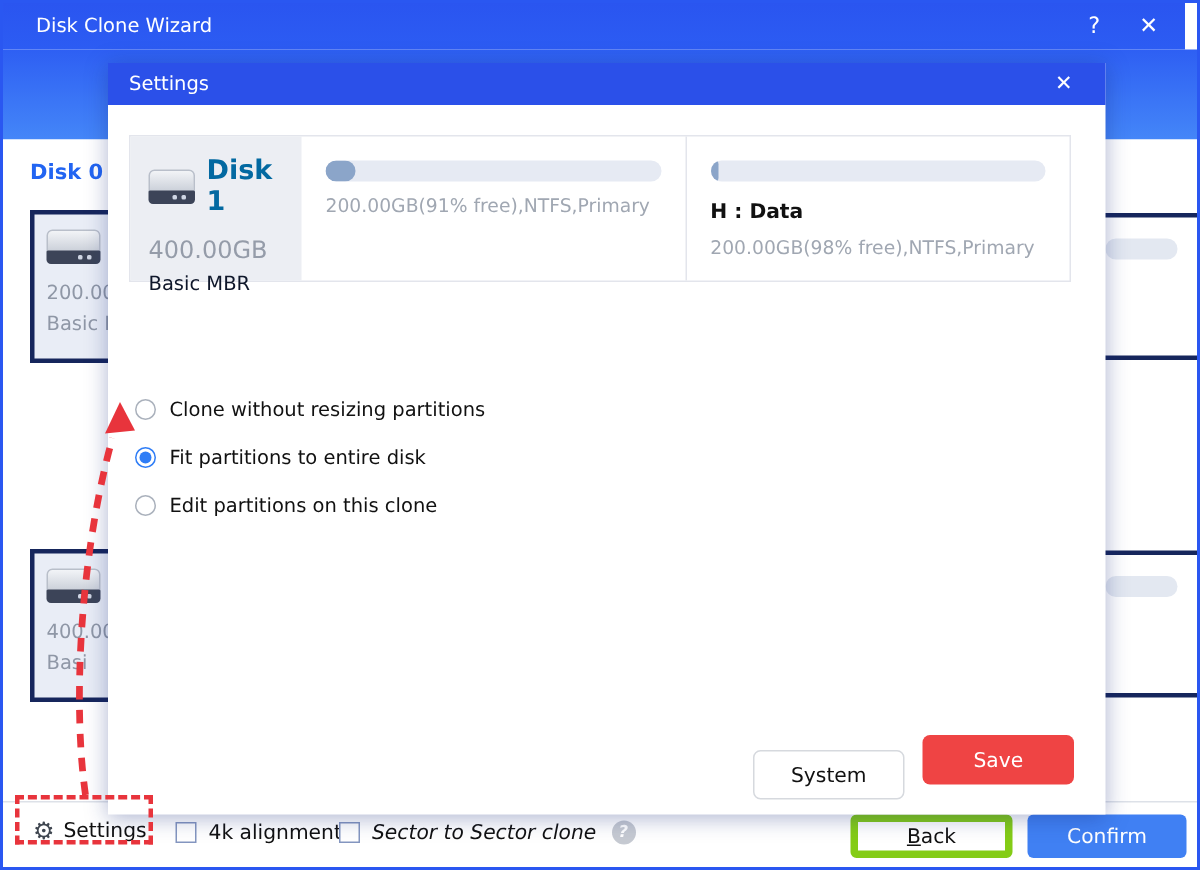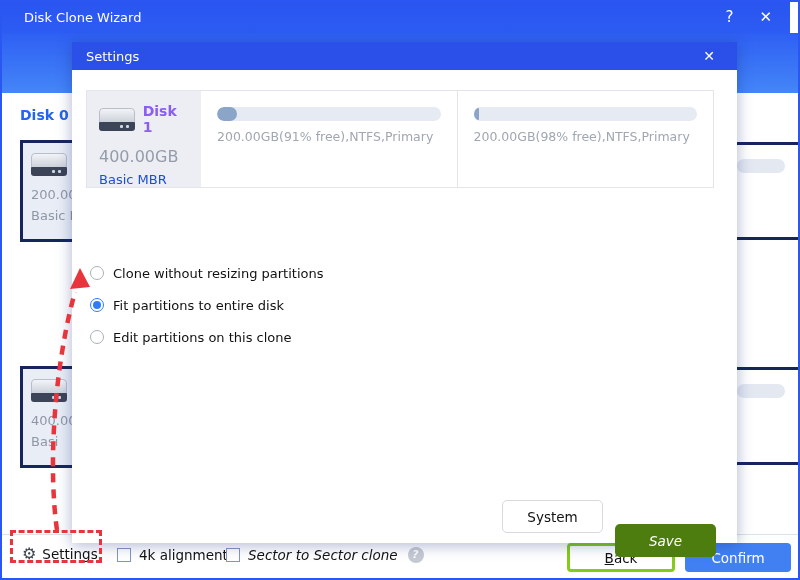--- a/index.html
+++ b/index.html
@@ -66,44 +66,44 @@
   .checkbox{ width:14px; height:14px; border:1px solid #8496c0; background:#fff; }
   .chk-label{ font-size:13.5px; color:#111; }
   .help-circle{
     width:16px; height:16px; border-radius:50%; background:#c6cad2; color:#fff;
     font-size:11px; font-weight:bold; text-align:center; line-height:16px; margin-left:2px;
   }
   .btn{
     position:absolute; height:29px; border-radius:4px; font-size:13.5px;
     display:flex; align-items:center; justify-content:center; cursor:pointer;
   }
-  .btn-back{ left:565px; top:8px; width:108px; background:#fff; border:3px solid #84cc16; color:#111; }
+  .btn-back{ left:565px; top:8px; width:108px; background:#fff; border:5px solid #84cc16; color:#111; }
   .btn-back u{ text-decoration:underline; }
   .btn-confirm{ left:683px; top:8px; width:106px; background:#4080f3; color:#fff; border:none; }
   
   .dialog{
     position:absolute; left:70px; top:40px; width:665px; height:501px;
     background:#fff; z-index:10; box-shadow:0 2px 14px rgba(20,40,120,.35);
   }
   .dialog-header{
     height:28px; background:#2b50e9; color:#fff; display:flex; align-items:center; padding:0 14px;
   }
   .dialog-title{ font-size:13px; }
   .dialog-close{ margin-left:auto; font-size:14px; color:#fff; cursor:pointer; padding-right:8px; }
   .disk-panel{
     position:absolute; left:14px; top:48px; width:628px; height:98px;
     border:1px solid #e3e5ec; display:flex; background:#fff;
   }
   .disk-panel .disk-summary{
     width:114px; background:#eceef3; padding:12px 10px 0 12px; flex:none;
   }
   .disk-summary .disk-head{ display:flex; align-items:center; gap:8px; }
-  .disk-summary .disk-name{ font-weight:bold; font-size:14px; color:#8b5cf6; }
+  .disk-summary .disk-name{ font-weight:bold; font-size:18px; color:#0369a1; }
   .disk-summary .disk-size{ color:#959ca9; font-size:16px; margin-top:12px; }
-  .disk-summary .disk-type{ color:#1d4ed8; font-size:13px; margin-top:6px; }
+  .disk-summary .disk-type{ color:#0f172a; font-size:13px; margin-top:6px; }
   .partition{ flex:1; padding:16px 16px 0 16px; position:relative; }
   .partition + .partition{ border-left:1px solid #e3e5ec; }
   .usage-track{ width:100%; height:14px; background:#e6eaf3; border-radius:7px; overflow:hidden; }
   .usage-fill{ height:100%; background:#8ba5c9; border-radius:7px; }
   .part-label{ font-weight:bold; font-size:13.5px; color:#111; margin-top:12px; }
   .part-details{ color:#a0a7b2; font-size:12.5px; margin-top:8px; }
   .options{ position:absolute; left:18px; top:215px; }
   .option-row{ display:flex; align-items:center; gap:9px; height:32px; cursor:pointer; }
   .radio{
     width:14px; height:14px; border-radius:50%; border:1px solid #aab1bc; background:#fff; flex:none;
@@ -113,21 +113,21 @@
   .radio.checked::after{
     content:""; position:absolute; left:2px; top:2px; width:8px; height:8px;
     border-radius:50%; background:#2f7df6;
   }
   .option-label{ font-size:13px; color:#111; }
   .dialog-btn{
     position:absolute; height:33px; width:101px; border-radius:5px; font-size:13.5px;
     display:flex; align-items:center; justify-content:center; cursor:pointer;
   }
   .btn-cancel{ left:430px; top:458px; background:#fff; border:1px solid #d6d9de; color:#111; }
-  .btn-save{ left:543px; top:482px; background:#4d7c0f; color:#fff; border:none;font-style:italic; }
+  .btn-save{ left:543px; top:448px; background:#ef4444; color:#fff; border:none; }
   
   .annot{ position:absolute; inset:0; z-index:30; pointer-events:none; }
   .red-dash-rect{
     position:absolute; left:8px; top:528px; width:92px; height:33px;
     border:3px dashed #e8343c;
   }
   .annot svg{ position:absolute; left:0; top:0; }
 </style>
 </head>
 <body>
@@ -219,20 +219,21 @@
         <div class="usage-track">
           <div class="usage-fill" style="width: 9%;"></div>
         </div>
         <div class="part-details">200.00GB(91% free),NTFS,Primary</div>
       </div>
 
       <div class="partition">
         <div class="usage-track">
           <div class="usage-fill" style="width: 2.5%;"></div>
         </div>
+        <div class="part-label">H : Data</div>
         <div class="part-details">200.00GB(98% free),NTFS,Primary</div>
       </div>
     </div>
 
     <div class="options">
       <div class="option-row">
         <span class="radio"></span>
         <span class="option-label">Clone without resizing partitions</span>
       </div>
       <div class="option-row">

